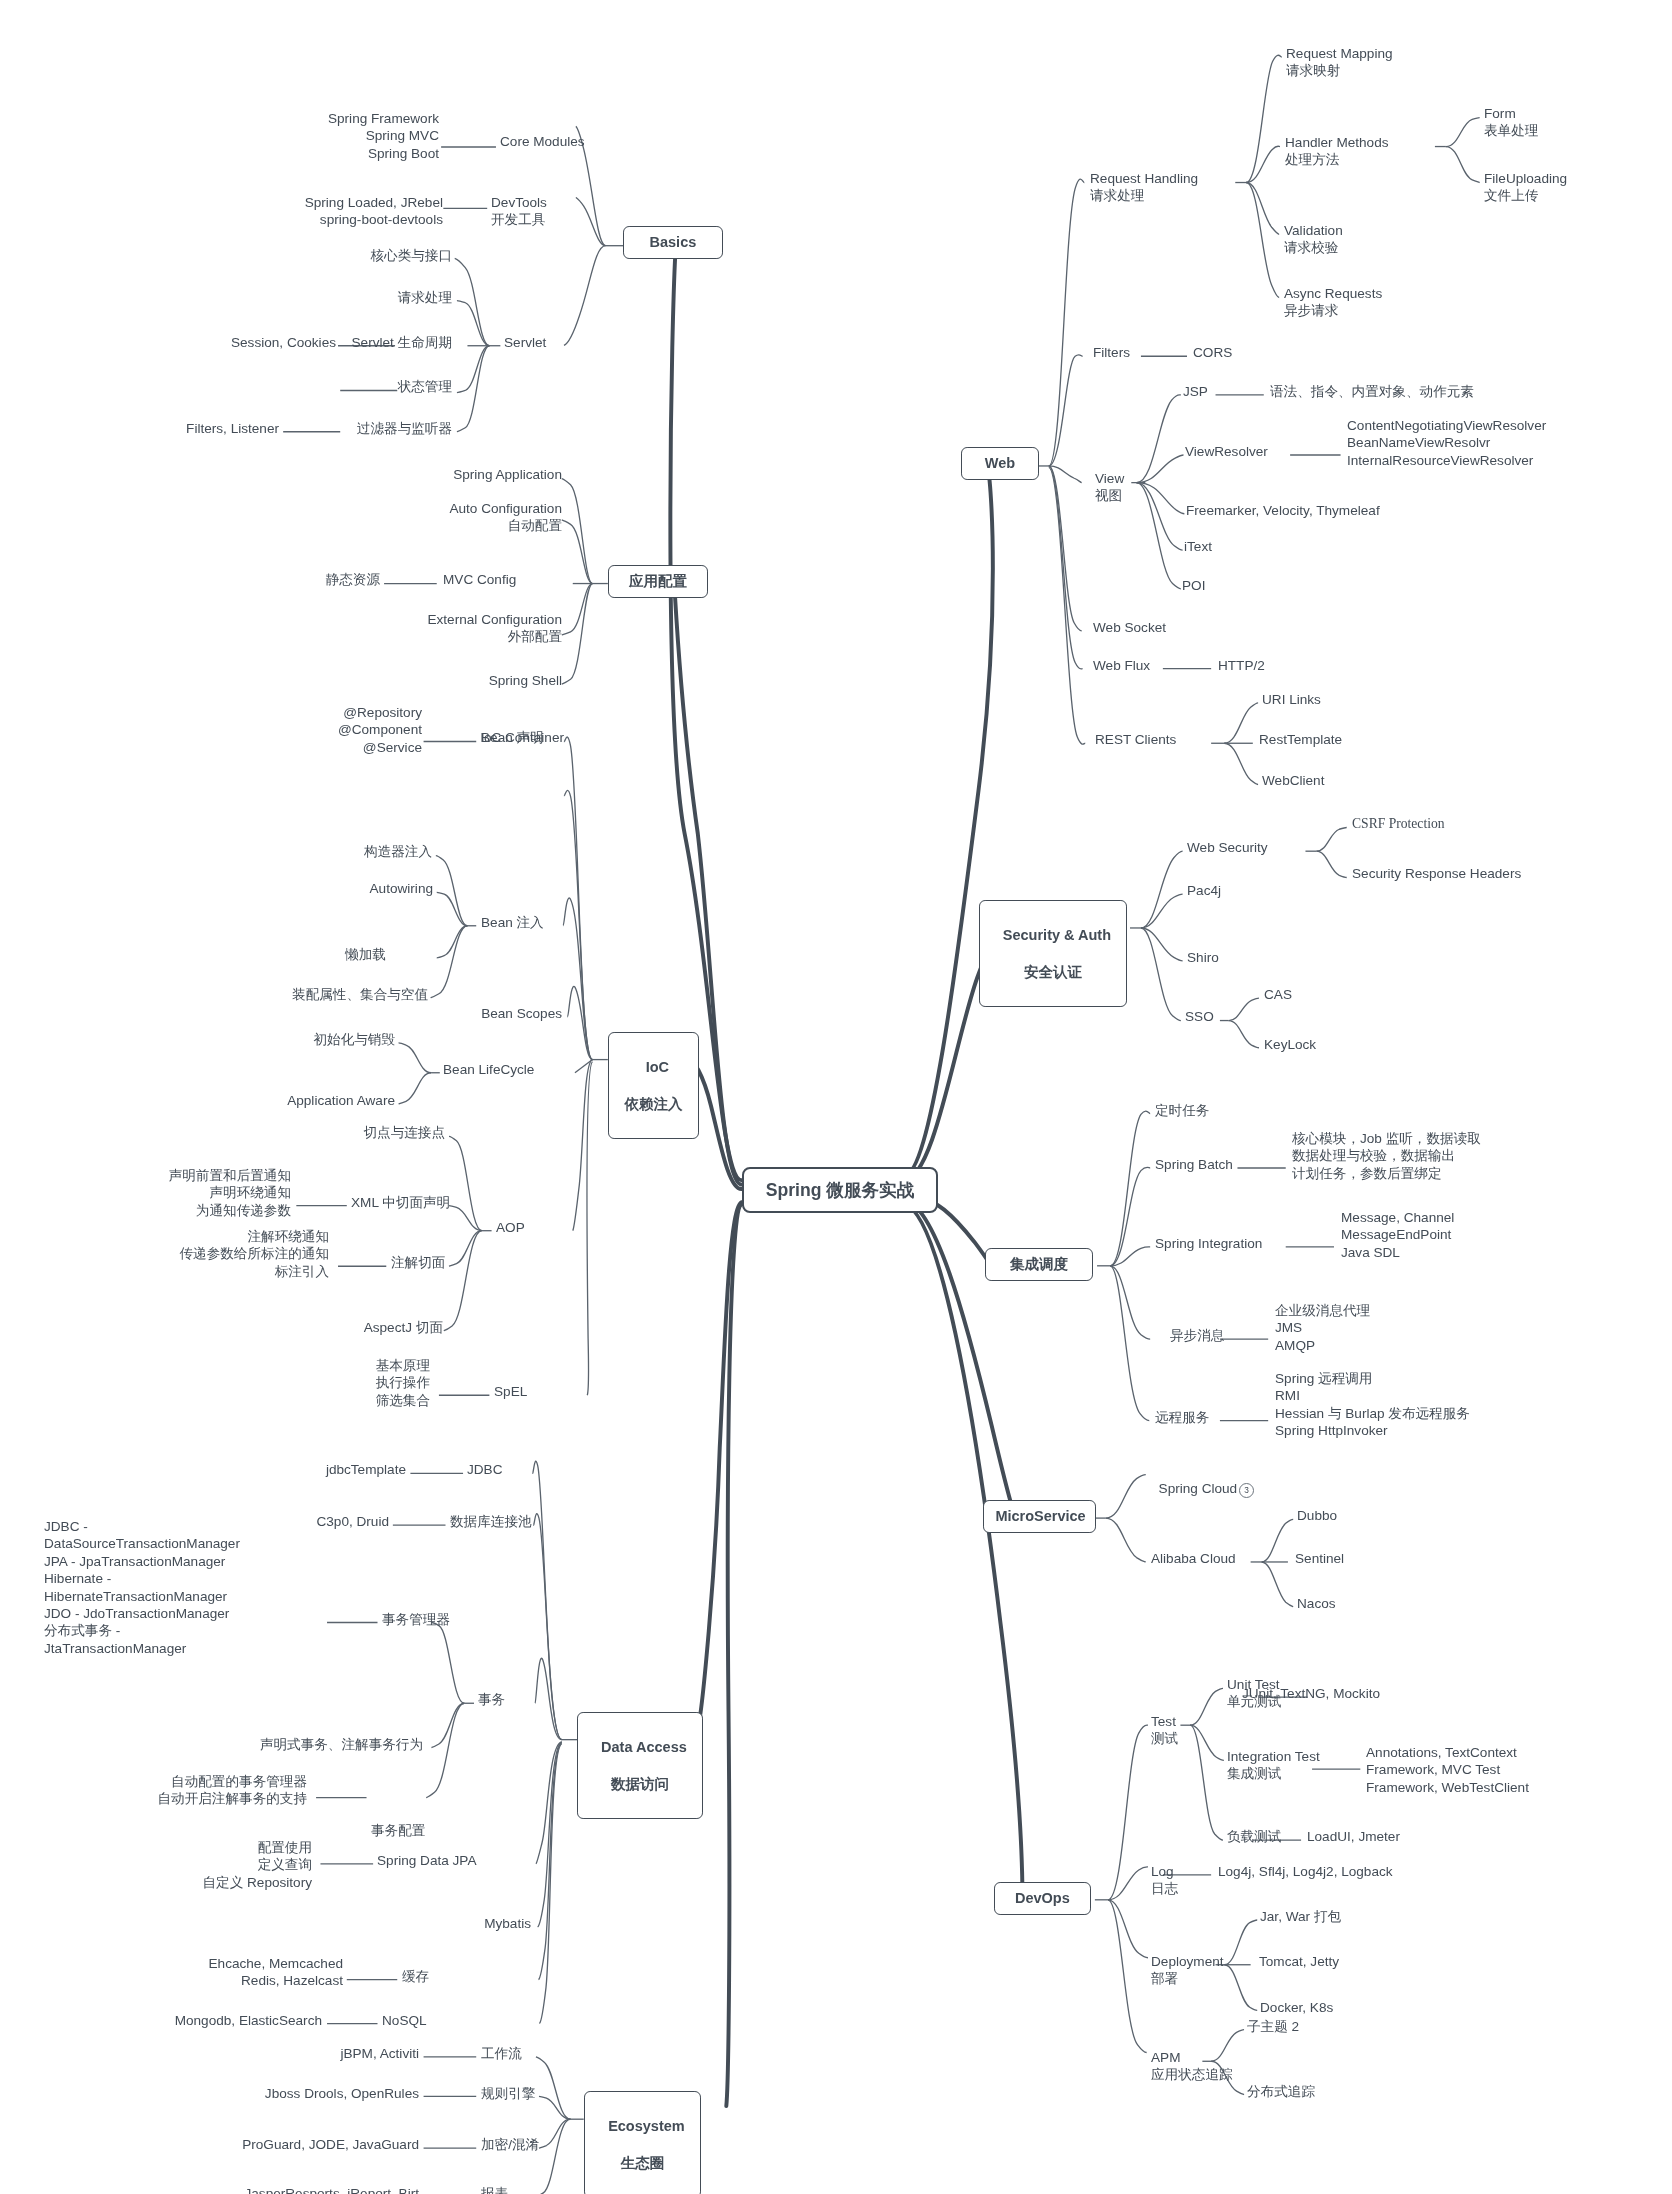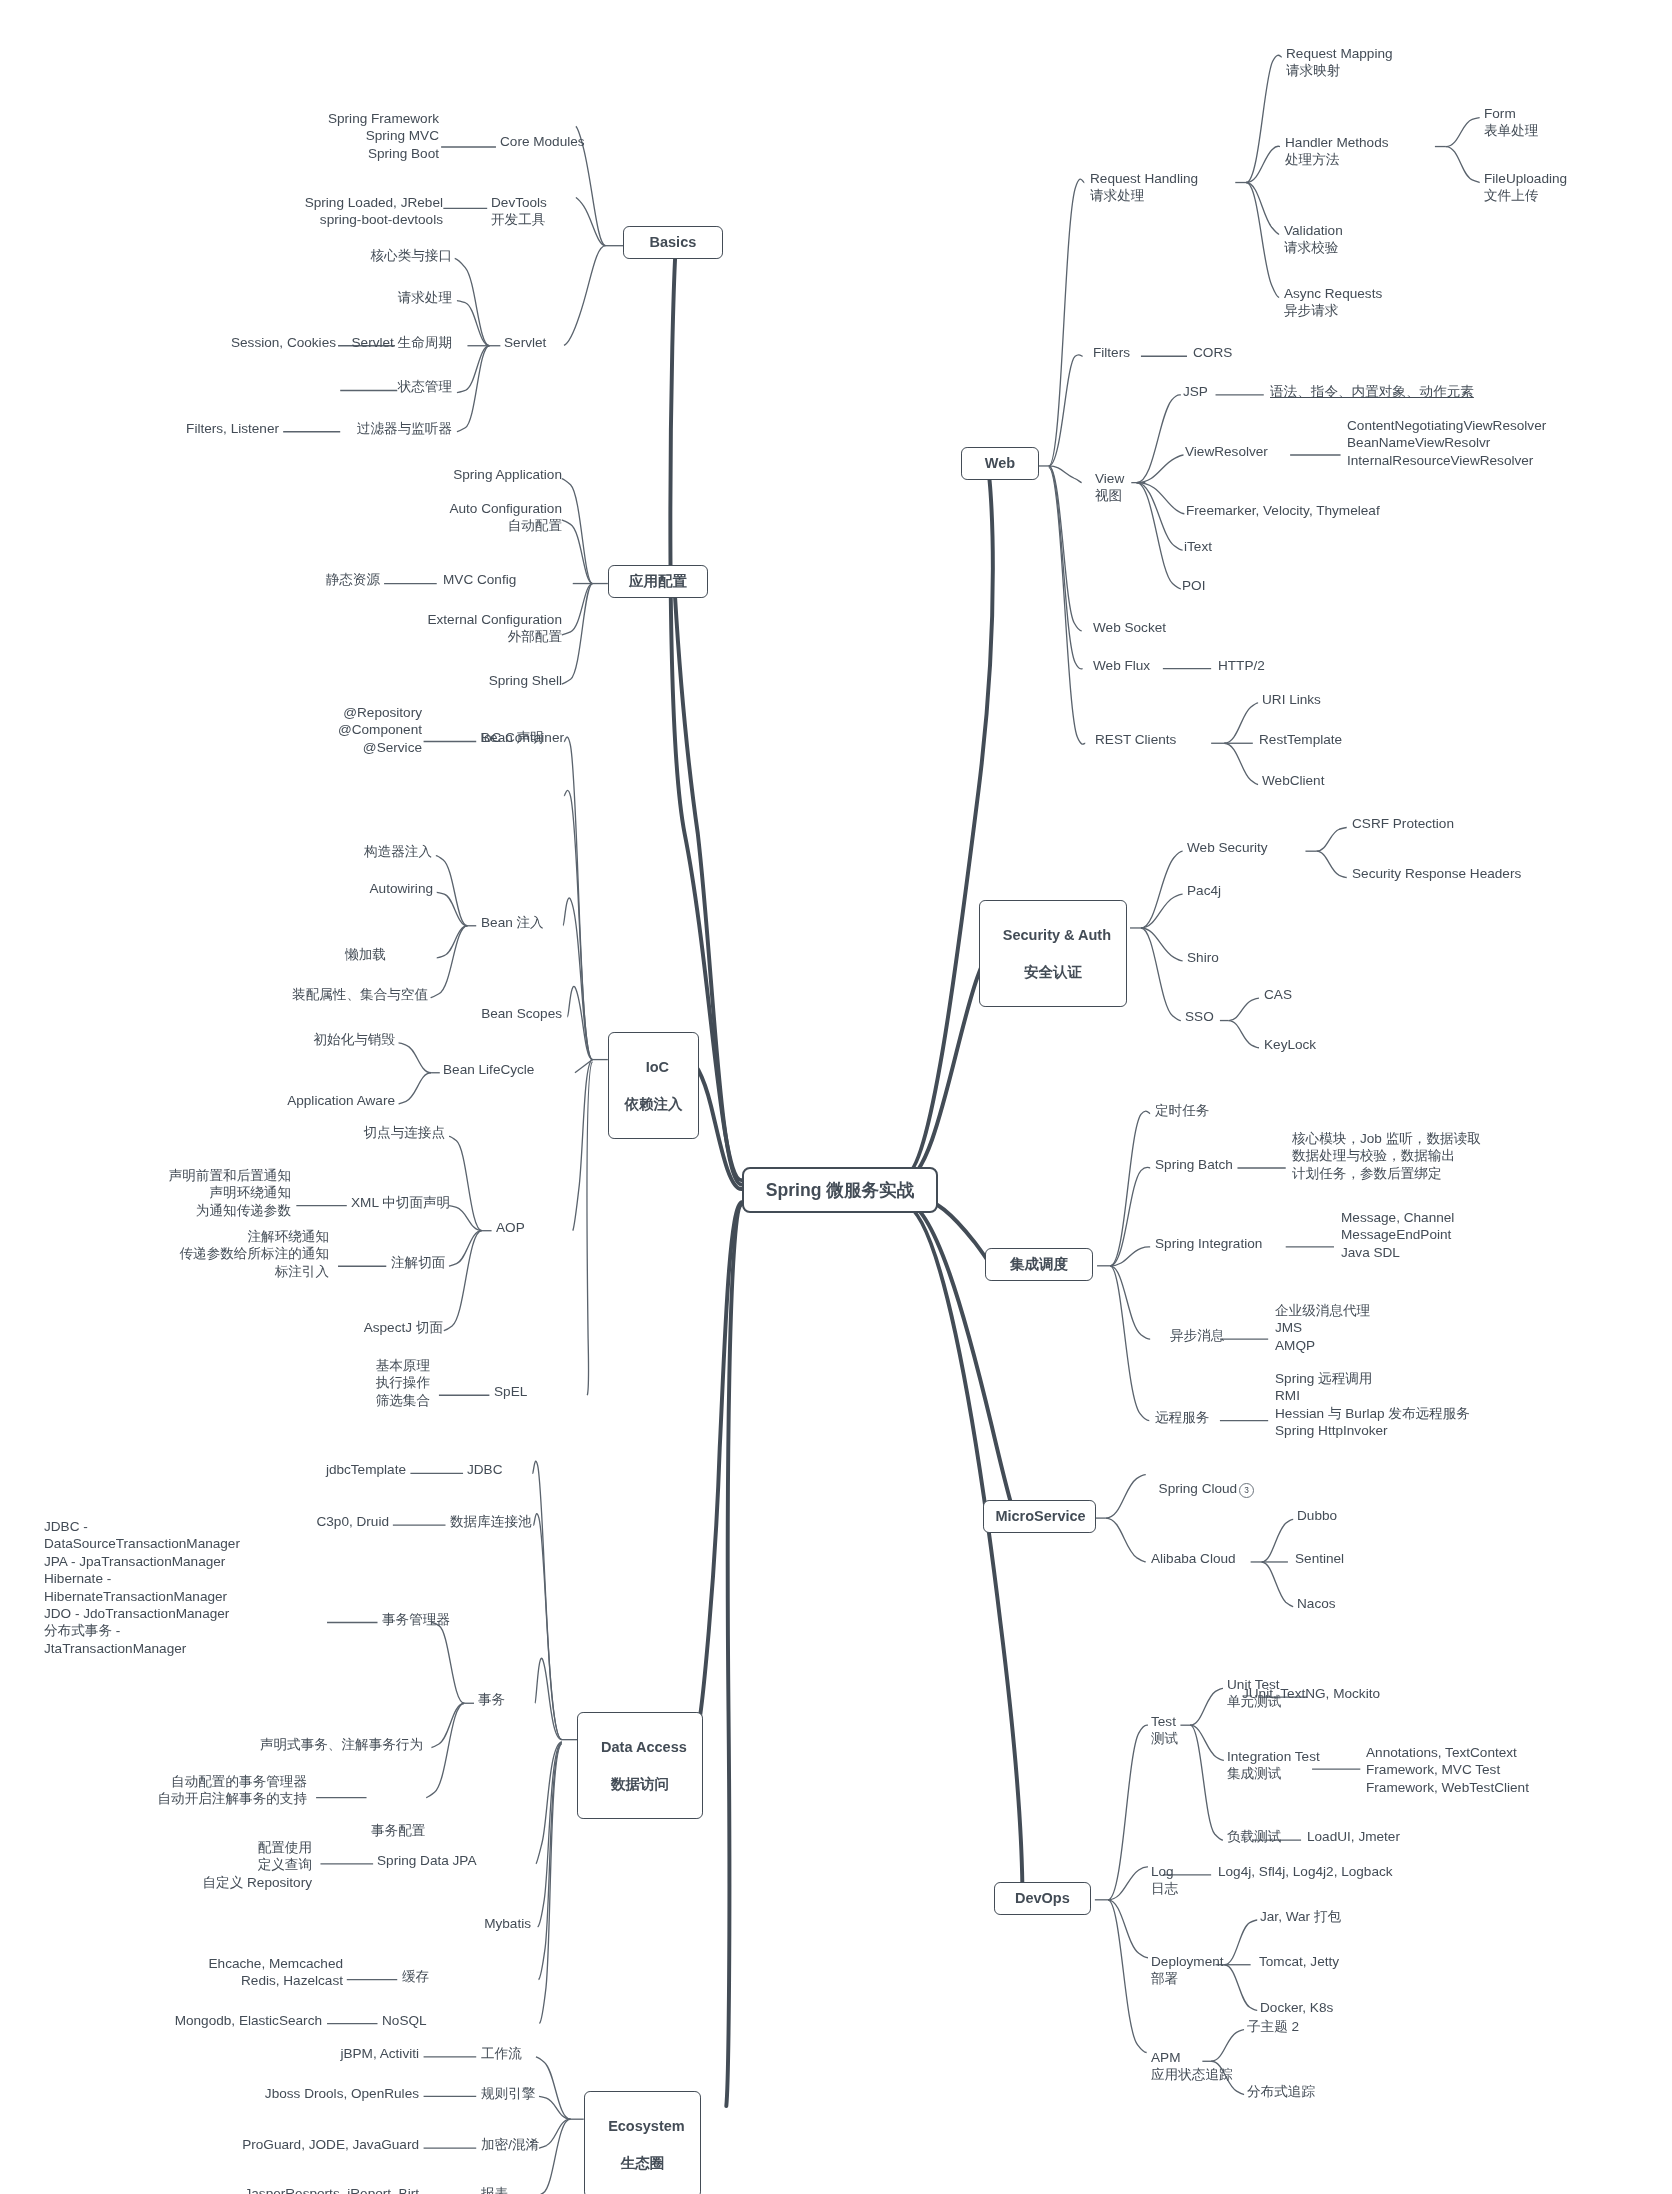--- a/index.html
+++ b/index.html
@@ -459,21 +459,21 @@
 <div class="node lbl l" style="left:1484px; top:170px;">FileUploading
 文件上传</div>
 
 <div class="node lbl l" style="left:1093px; top:344px;">Filters</div>
 <div class="node lbl l" style="left:1193px; top:344px;">CORS</div>
 
 <div class="node lbl l" style="left:1095px; top:470px;">View
 视图</div>
 
 <div class="node lbl l" style="left:1183px; top:383px;">JSP</div>
-<div class="node lbl l" style="left:1270px; top:383px;text-decoration:underline;">语法、指令、内置对象、动作元素</div>
+<div class="node lbl l" style="left:1270px; top:383px;">语法、指令、内置对象、动作元素</div>
 
 <div class="node lbl l" style="left:1185px; top:443px;">ViewResolver</div>
 <div class="node lbl l" style="left:1347px; top:417px;">ContentNegotiatingViewResolver
 BeanNameViewResolvr
 InternalResourceViewResolver</div>
 
 <div class="node lbl l" style="left:1186px; top:502px;">Freemarker, Velocity, Thymeleaf</div>
 <div class="node lbl l" style="left:1184px; top:538px;">iText</div>
 <div class="node lbl l" style="left:1182px; top:577px;">POI</div>
 
@@ -485,21 +485,21 @@
 <div class="node lbl l" style="left:1095px; top:731px;">REST Clients</div>
 <div class="node lbl l" style="left:1262px; top:691px;">URI Links</div>
 <div class="node lbl l" style="left:1259px; top:731px;">RestTemplate</div>
 <div class="node lbl l" style="left:1262px; top:772px;">WebClient</div>
 
 <div class="node lbl l" style="left:1187px; top:839px;">Web Security</div>
 <div class="node lbl l" style="left:1187px; top:882px;">Pac4j</div>
 <div class="node lbl l" style="left:1187px; top:949px;">Shiro</div>
 <div class="node lbl l" style="left:1185px; top:1008px;">SSO</div>
 
-<div class="node lbl l" style="left:1352px; top:815px;">CSRF Protection</div>
+<div class="node lbl l" style="left:1352px; top:815px;font-family:Liberation Serif, serif;">CSRF Protection</div>
 <div class="node lbl l" style="left:1352px; top:865px;">Security Response Headers</div>
 
 <div class="node lbl l" style="left:1264px; top:986px;">CAS</div>
 <div class="node lbl l" style="left:1264px; top:1036px;">KeyLock</div>
 
 <div class="node lbl l" style="left:1155px; top:1102px;">定时任务</div>
 
 <div class="node lbl l" style="left:1155px; top:1156px;">Spring Batch</div>
 <div class="node lbl l" style="left:1292px; top:1130px;">核心模块，Job 监听，数据读取
 数据处理与校验，数据输出

